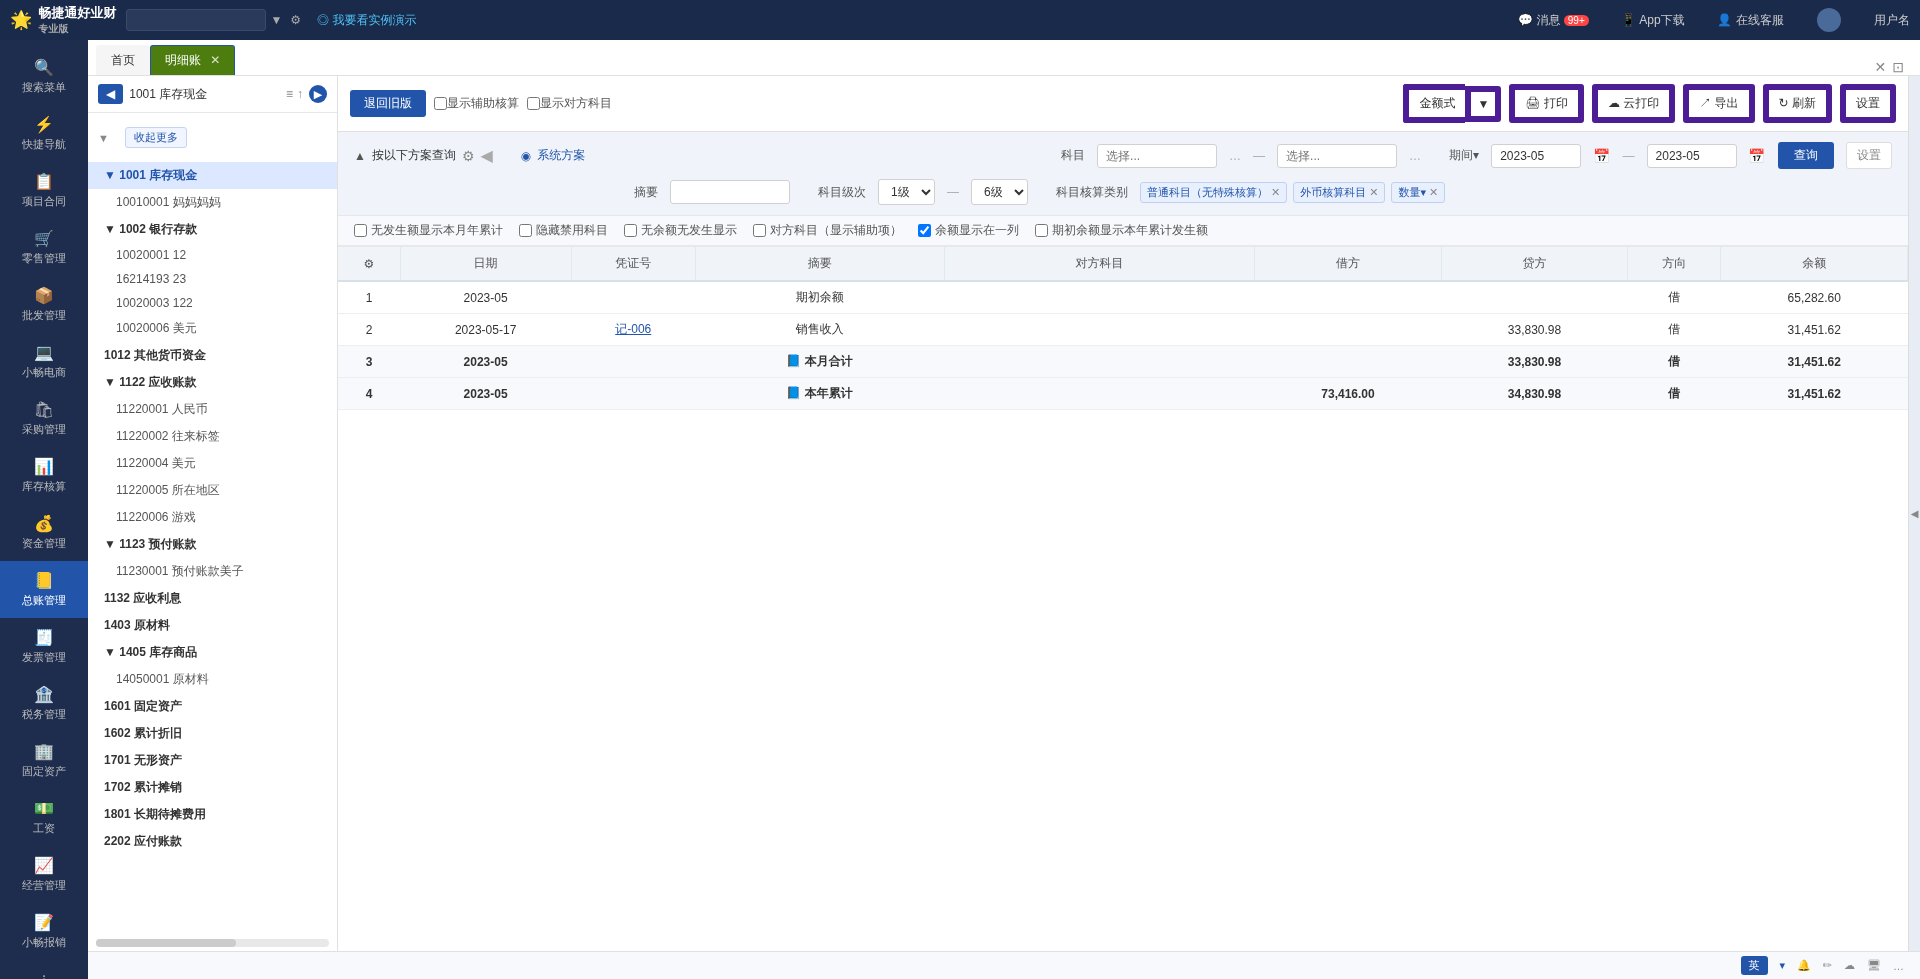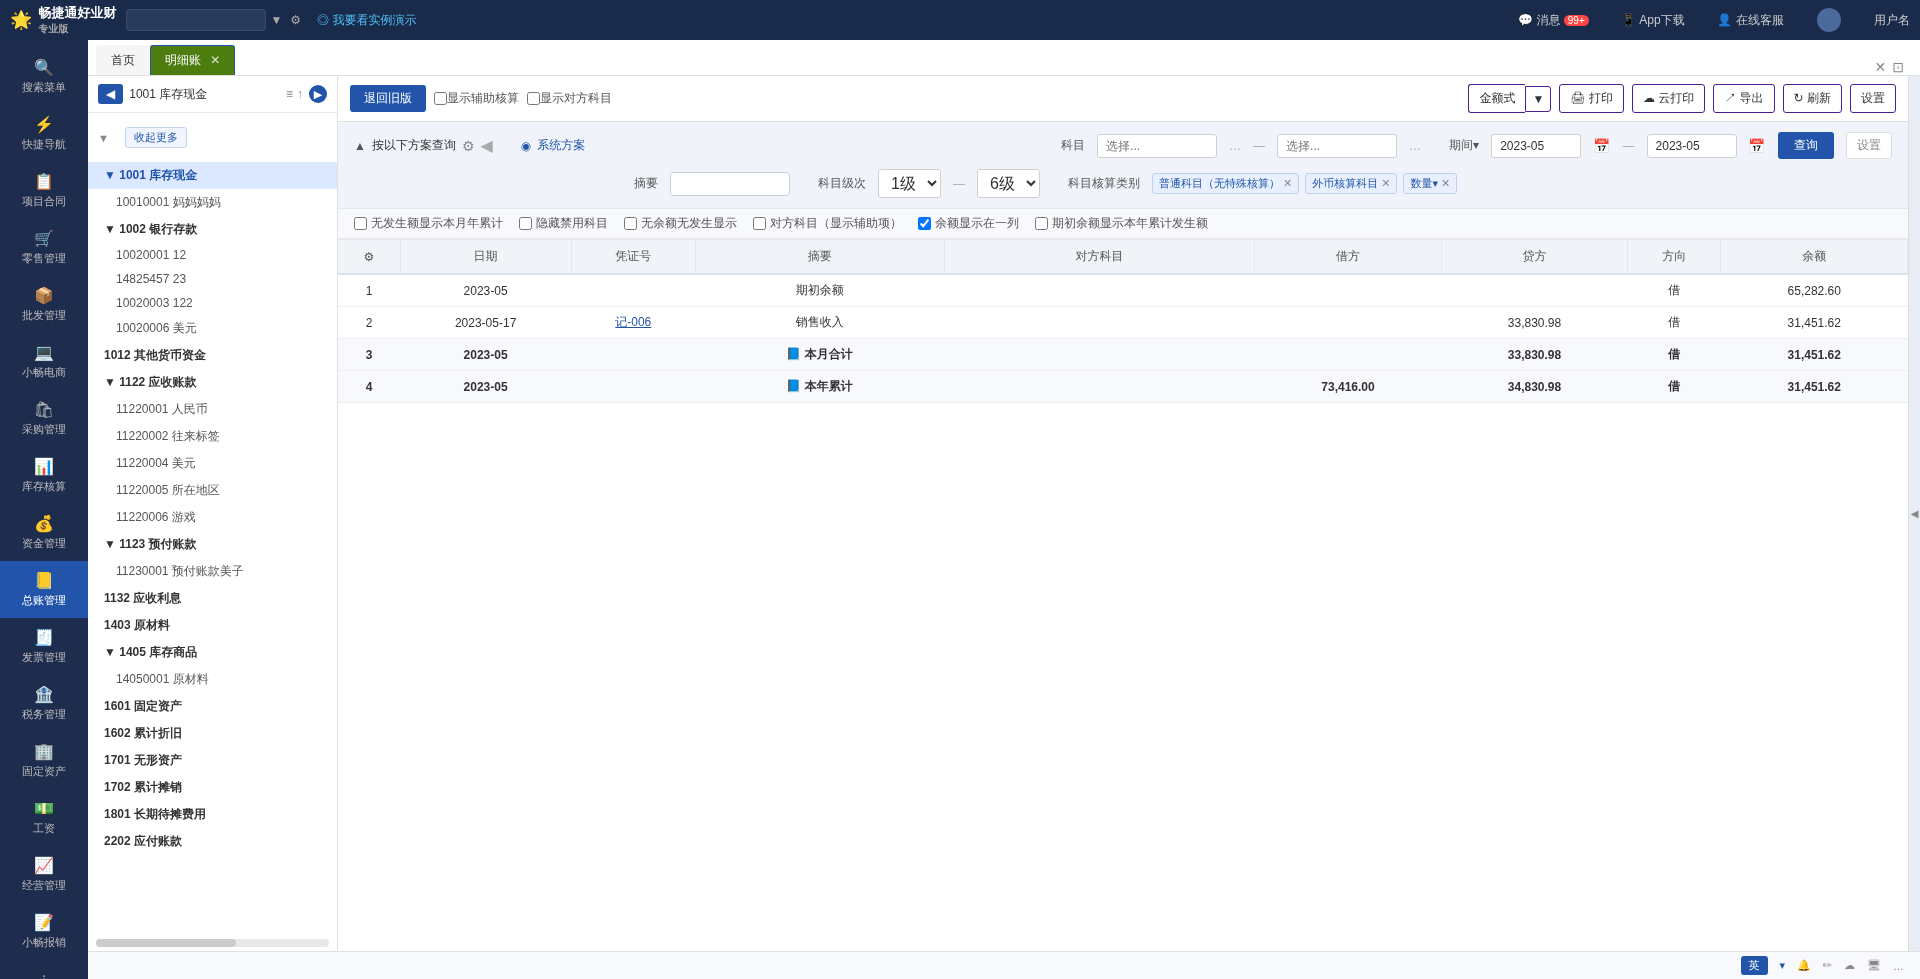--- a/index.html
+++ b/index.html
@@ -50,25 +50,25 @@
     .tree-item.parent { font-weight: bold; }
     .tree-item.child { padding-left: 28px; font-weight: normal; color: #555; }
     .tree-expand-btn { color: #2255aa; cursor: pointer; font-size: 11px; border: 1px solid #c5d5f0; border-radius: 3px; padding: 2px 8px; background: #f0f5ff; margin: 8px 10px; display: inline-block; }
 
     
     .main-panel { flex: 1; display: flex; flex-direction: column; overflow: hidden; }
     
     
     .toolbar { background: #fff; border-bottom: 1px solid #e0e0e0; padding: 8px 12px; display: flex; align-items: center; gap: 8px; flex-wrap: wrap; }
     .btn-primary { background: #2255aa; color: #fff; border: none; border-radius: 3px; padding: 5px 14px; font-size: 12px; cursor: pointer; }
-    .btn-default { background: #fff; color: #333; border: 1px solid #4c1d95; border-radius: 3px; padding: 5px 10px; font-size: 12px; cursor: pointer; }
+    .btn-default { background: #fff; color: #333; border: 6px solid #4c1d95; border-radius: 3px; padding: 5px 10px; font-size: 12px; cursor: pointer; }
     .checkbox-group { display: flex; align-items: center; font-size: 12px; color: #555; }
     .toolbar-right { margin-left: auto; display: flex; align-items: center; gap: 8px; }
     .filter-input { border: 1px solid #d0d0d0; border-radius: 3px; padding: 4px 8px; font-size: 12px; background: #fff; color: #aaa; min-width: 120px; }
-    .filter-select { border: 1px solid #d0d0d0; border-radius: 3px; padding: 4px 8px; font-size: 16px; background: #fff; color: #333; }
+    .filter-select { border: 1px solid #d0d0d0; border-radius: 3px; padding: 4px 8px; font-size: 12px; background: #fff; color: #333; }
     .filter-btn { background: #2255aa; color: #fff; border: none; border-radius: 3px; padding: 5px 16px; font-size: 12px; cursor: pointer; }
     .filter-settings-btn { color: #888; font-size: 12px; cursor: pointer; border: 1px solid #ddd; border-radius: 3px; padding: 4px 10px; background: #fff; }
     .filter-tag { background: #e8f0fe; color: #2255aa; border: 1px solid #c0d0f0; border-radius: 3px; padding: 2px 6px; font-size: 11px; display: flex; align-items: center; gap: 3px; }
     .filter-tag .x { cursor: pointer; color: #888; }
     .period-input { border: 1px solid #d0d0d0; border-radius: 3px; padding: 4px 8px; font-size: 12px; background: #fff; color: #333; width: 90px; }
 
     
     .options-row { display: flex; align-items: center; gap: 16px; padding: 6px 16px; background: #f8f9fc; border-bottom: 1px solid #e8e8e8; }
     .option-item { display: flex; align-items: center; gap: 4px; font-size: 12px; color: #555; }
     .option-item input[type=checkbox] { margin: 0; }
@@ -247,21 +247,21 @@
         <div style="padding:6px 10px; display:flex; align-items:center; gap:6px;">
           <span style="color:#888; font-size:11px;">▼</span>
           <span class="tree-expand-btn">收起更多</span>
         </div>
 
         <div class="tree-body">
           <div class="tree-item parent active">▼ 1001 库存现金</div>
           <div class="tree-item child">10010001 妈妈妈妈</div>
           <div class="tree-item parent">▼ 1002 银行存款</div>
           <div class="tree-item child">10020001 12</div>
-          <div class="tree-item child">14825457 23</div>
+          <div class="tree-item child">16214193 23</div>
           <div class="tree-item child">10020003 122</div>
           <div class="tree-item child">10020006 美元</div>
           <div class="tree-item parent">1012 其他货币资金</div>
           <div class="tree-item parent">▼ 1122 应收账款</div>
           <div class="tree-item child">11220001 人民币</div>
           <div class="tree-item child">11220002 往来标签</div>
           <div class="tree-item child">11220004 美元</div>
           <div class="tree-item child">11220005 所在地区</div>
           <div class="tree-item child">11220006 游戏</div>
           <div class="tree-item parent">▼ 1123 预付账款</div>

